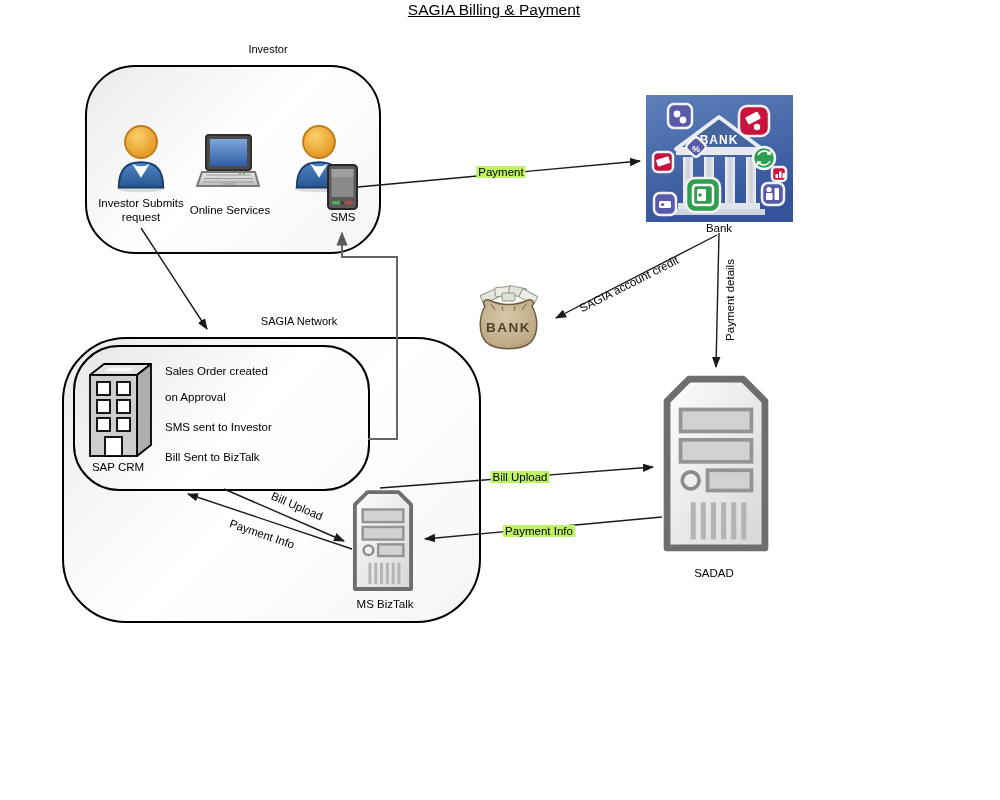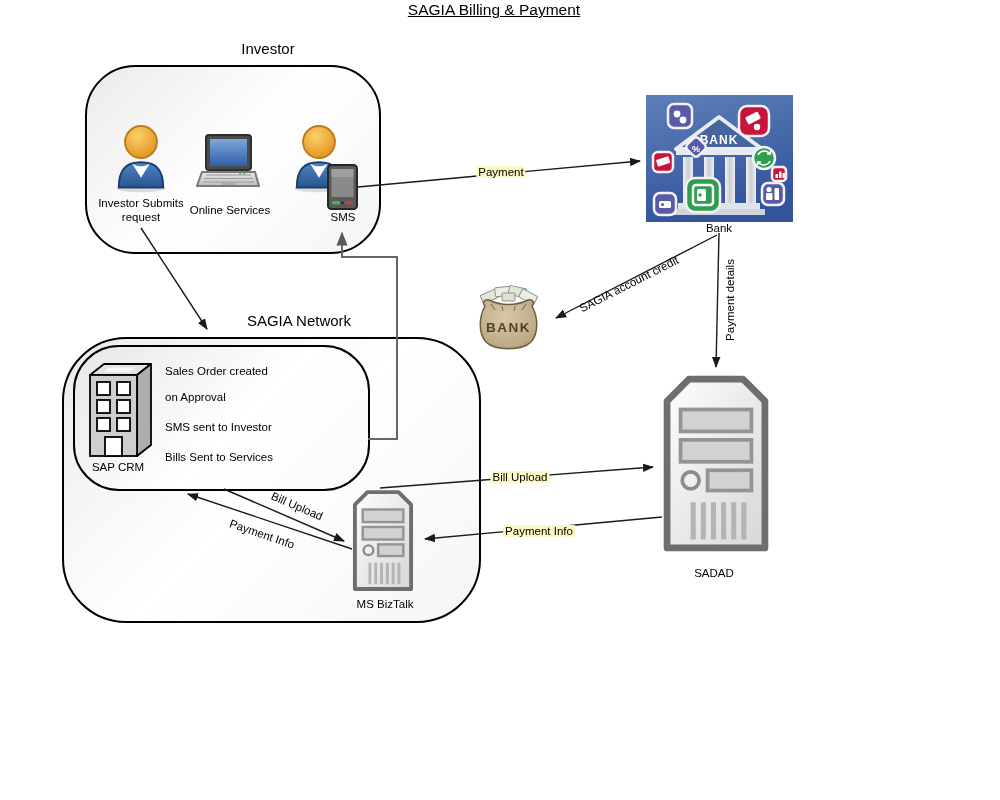--- a/index.html
+++ b/index.html
@@ -9,23 +9,23 @@
   .box{position:absolute;border:2.5px solid #000;background:linear-gradient(135deg,#ebebeb 0%,#ffffff 50%,#f5f5f5 100%);box-sizing:border-box;z-index:1;}
   .investor-box{left:85px;top:65px;width:296px;height:189px;border-radius:50px;}
   .sagia-box{left:62px;top:337px;width:419px;height:286px;border-radius:64px;}
   .crm-box{left:73px;top:345px;width:297px;height:146px;border-radius:46px;background:linear-gradient(135deg,#e7e7e7 0%,#ffffff 55%,#fafafa 100%);}
 
   #edges{position:absolute;left:0;top:0;width:1000px;height:800px;z-index:2;overflow:visible;}
   .icon{position:absolute;z-index:3;}
 
   .lbl{position:absolute;font-size:11.5px;line-height:14px;white-space:nowrap;z-index:4;}
   .ctr{transform:translateX(-50%);text-align:center;}
-  .grp{font-size:15px;}
+  .grp{font-size:11px;}
   .edge-lbl{position:absolute;font-size:11.5px;white-space:nowrap;z-index:4;}
-  .bgw{background:#fef9c3;padding:0 2px;}
+  .bgw{background:#bef264;padding:0 2px;}
   .rot{transform-origin:center center;}
 
   #title{position:absolute;left:494px;top:1px;transform:translateX(-50%);font-size:15.5px;text-decoration:underline;white-space:nowrap;z-index:4;}
 </style>
 </head>
 <body>
 
 <div id="canvas">
 
   <div id="title">SAGIA Billing &amp; Payment</div>
@@ -33,21 +33,21 @@
   <div class="box investor-box"></div>
   <div class="box sagia-box"></div>
   <div class="box crm-box"></div>
 
   <div class="lbl ctr grp" style="left:268px;top:42px;">Investor</div>
   <div class="lbl ctr grp" style="left:299px;top:314px;">SAGIA Network</div>
 
   <div class="lbl" style="left:165px;top:364px;">Sales Order created</div>
   <div class="lbl" style="left:165px;top:390px;">on Approval</div>
   <div class="lbl" style="left:165px;top:420px;">SMS sent to Investor</div>
-  <div class="lbl" style="left:165px;top:450px;">Bills Sent to Services</div>
+  <div class="lbl" style="left:165px;top:450px;">Bill Sent to BizTalk</div>
 
   <svg id="edges">
     <defs>
       <marker id="ab" viewBox="0 0 10 10" refX="9" refY="5" markerWidth="8" markerHeight="8" orient="auto-start-reverse">
         <path d="M0,1.2 L10,5 L0,8.8 Z" fill="#1a1a1a"></path>
       </marker>
       <marker id="ag" viewBox="0 0 10 10" refX="9" refY="5" markerWidth="7" markerHeight="7" orient="auto-start-reverse">
         <path d="M0,1 L10,5 L0,9 Z" fill="#595959"></path>
       </marker>
     </defs>

